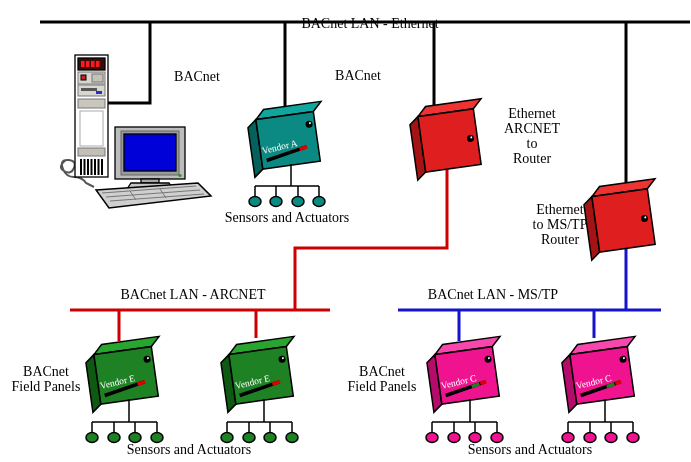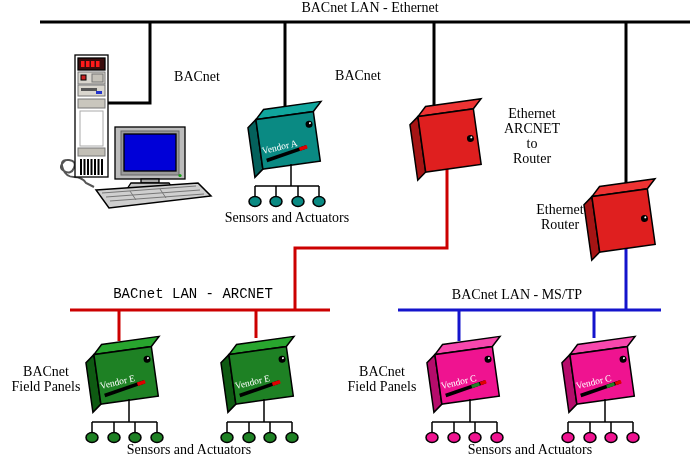--- a/index.html
+++ b/index.html
@@ -206,47 +206,48 @@
     <path fill="none" stroke="#000" stroke-width="1.5" d="M605 399 V422 M568 422 H633 M568 422 V433 M590 422 V433 M611 422 V433 M633 422 V433"></path>
     <g stroke="#000" stroke-width="1.5" fill="#ef1390">
       <ellipse cx="568" cy="437.5" rx="6" ry="5"></ellipse>
           <ellipse cx="590" cy="437.5" rx="6" ry="5"></ellipse>
       <ellipse cx="611" cy="437.5" rx="6" ry="5"></ellipse>
           <ellipse cx="633" cy="437.5" rx="6" ry="5"></ellipse>
     </g>
   </g>
 </svg>
 
-<div class="lbl" style="left:270px;top:0;width:200px;">BACnet LAN - Ethernet</div>
+<div class="lbl" style="left:270px;top:16px;width:200px;">BACnet LAN - Ethernet</div>
 
 <div class="lbl" style="left:147px;top:69px;width:100px;">
   <div>BACnet</div>
 </div>
 
 <div class="lbl" style="left:308px;top:68px;width:100px;">
   <div>BACnet</div>
 </div>
 
 <div class="lbl" style="left:482px;top:106px;width:100px;">
   <div>Ethernet</div>
   <div>ARCNET</div>
   <div>to</div>
   <div>Router</div>
 </div>
 
 <div class="lbl" style="left:510px;top:202px;width:100px;">
   <div>Ethernet</div>
+  <div>to MS/TP</div>
   <div>Router</div>
 </div>
 
 <div class="lbl" style="left:217px;top:210px;width:140px;">Sensors and Actuators</div>
 
-<div class="lbl" style="left:108px;top:287px;width:170px;font-family:Liberation Mono, monospace;">BACnet LAN - ARCNET</div>
-
-<div class="lbl" style="left:432px;top:287px;width:170px;">BACnet LAN - MS/TP</div>
+<div class="lbl" style="left:108px;top:287px;width:170px;">BACnet LAN - ARCNET</div>
+
+<div class="lbl" style="left:408px;top:287px;width:170px;">BACnet LAN - MS/TP</div>
 
 <div class="lbl" style="left:0px;top:364px;width:92px;">
   <div>BACnet</div>
   <div>Field Panels</div>
 </div>
 
 <div class="lbl" style="left:336px;top:364px;width:92px;">
   <div>BACnet</div>
   <div>Field Panels</div>
 </div>

